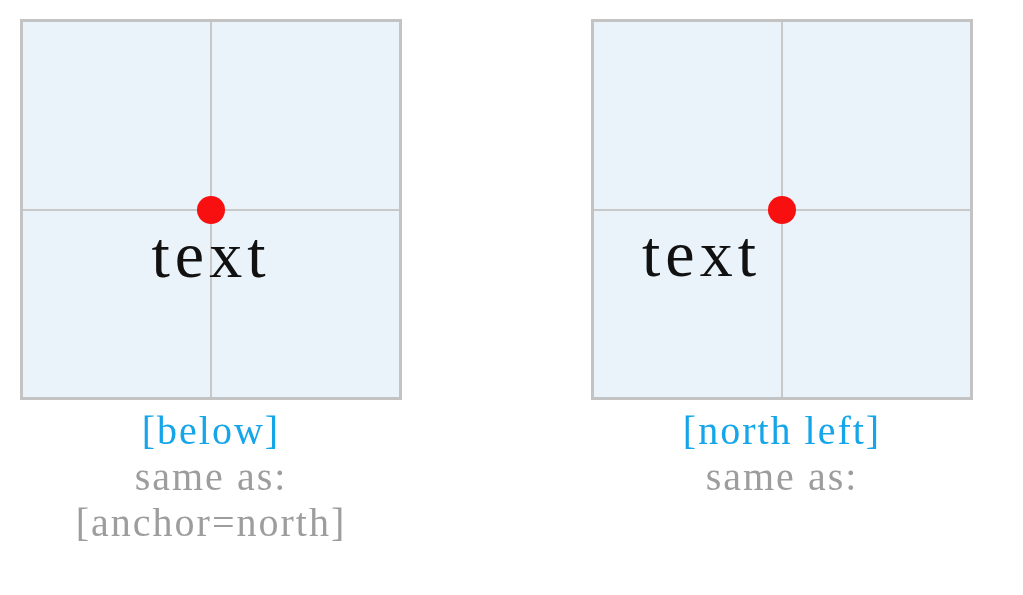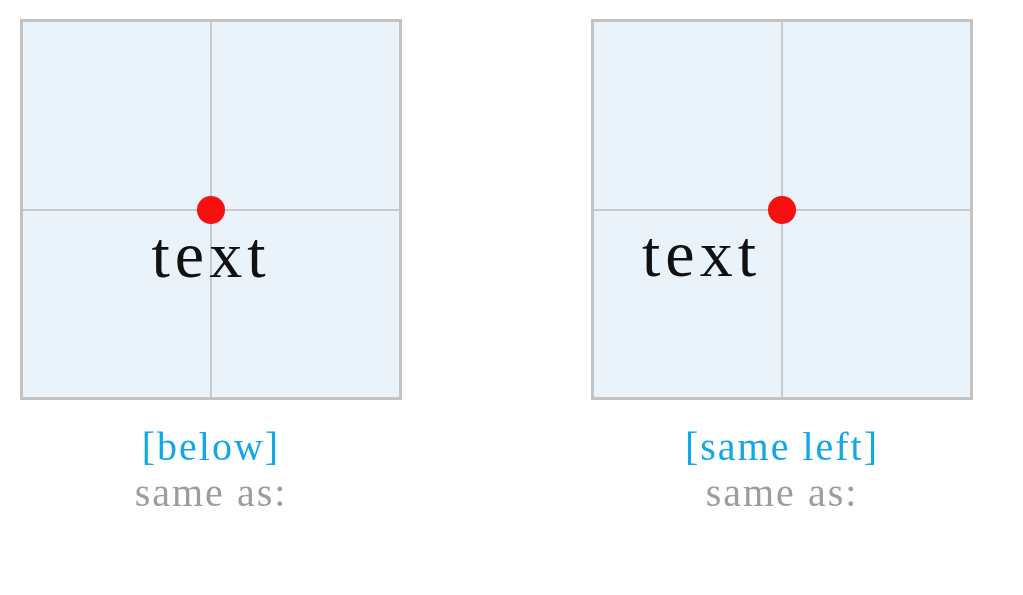--- a/index.html
+++ b/index.html
@@ -69,21 +69,21 @@
     position: absolute;
     left: 50%;
     top: 50%;
     width: 28px;
     height: 28px;
     border-radius: 50%;
     background: var(--dot-red, #f80f0f);
     transform: translate(-50%, -50%);
   }
   .captions {
-    margin-top: 24px;
+    margin-top: 8px;
     display: flex;
     flex-direction: column;
     align-items: center;
     width: 100%;
   }
   .cap-line {
     display: flex;
     justify-content: center;
     width: 100%;
     line-height: 46px;
@@ -108,33 +108,36 @@
       <div class="node-text">text</div>
       <div class="dot"></div>
     </div>
     <div class="captions">
       <div class="cap-line option">
         <span>[below]</span>
       </div>
       <div class="cap-line">
         <span>same as:</span>
       </div>
+      <div class="cap-line">
+        <span>[anchor=north]</span>
+      </div>
     </div>
   </section>
 
   <section class="panel panel-b">
     <div class="square">
       <div class="hline"></div>
       <div class="vline"></div>
       <div class="node-text">text</div>
       <div class="dot"></div>
     </div>
     <div class="captions">
       <div class="cap-line option">
-        <span>[same left]</span>
+        <span>[north left]</span>
       </div>
       <div class="cap-line">
         <span>same as:</span>
       </div>
     </div>
   </section>
 
 </div>
 
 </body></html>

